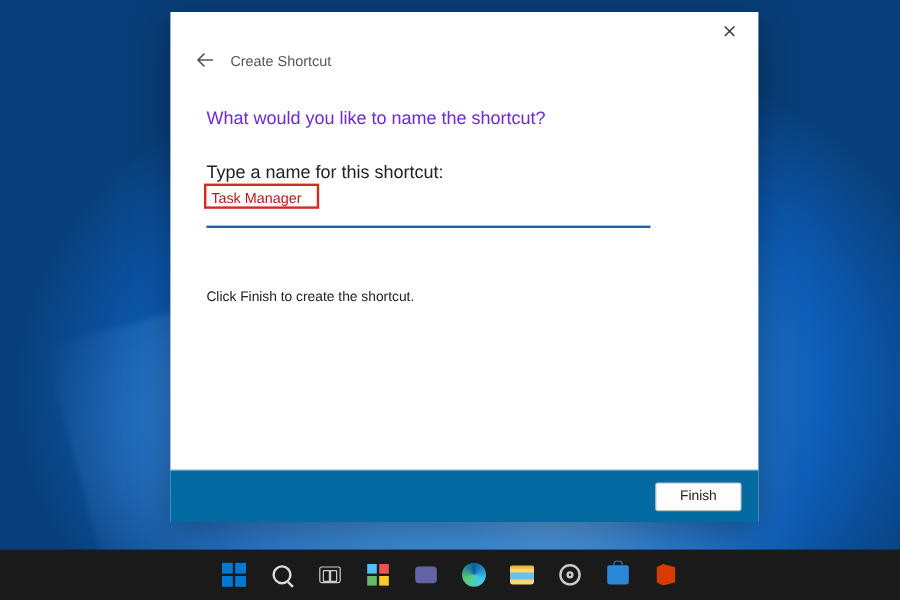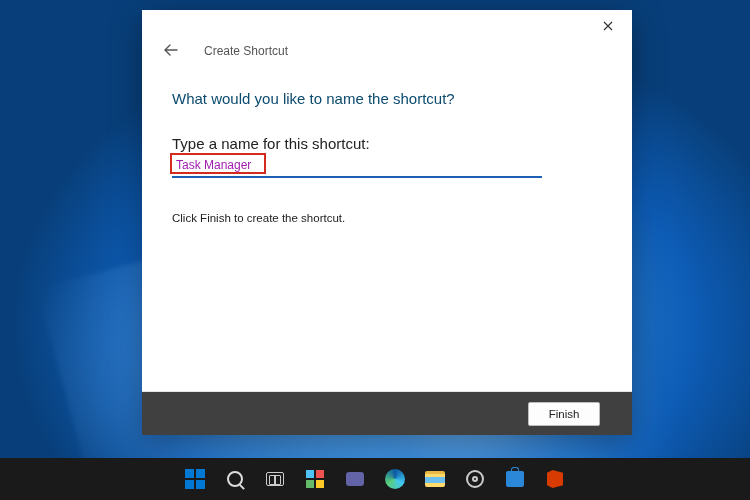--- a/index.html
+++ b/index.html
@@ -62,85 +62,85 @@
       display: flex;
       align-items: center;
       justify-content: center;
       cursor: pointer;
       font-size: 13px;
       color: #333;
     }
     .header-row {
       display: flex;
       align-items: center;
-      gap: 22px;
+      gap: 10px;
       padding: 0 18px 4px 18px;
       height: 22px;
       color: #333;
       font-size: 12px;
     }
     .back-arrow {
       cursor: pointer;
       font-size: 14px;
       color: #444;
       padding: 2px 4px;
     }
     .header-title { color: #555; }
     .content {
       flex: 1;
       padding: 26px 30px 10px 30px;
     }
     .main-heading {
-      color: #0c4a6e;
+      color: #6d28d9;
       font-size: 15px;
       font-weight: 400;
       margin-bottom: 28px;
     }
     .field-label {
       font-size: 15px;
       color: #222;
       margin-bottom: 3px;
     }
     .input-wrap {
       position: relative;
       width: 370px;
     }
     .name-input {
       width: 100%;
       border: none;
       border-bottom: 2px solid #1c5fb5;
-      padding: 3px 4px 4px 4px;
+      padding: 3px 4px 16px 4px;
       font-size: 12px;
-      color: #a21caf;
+      color: #b91c1c;
       outline: none;
       background: transparent;
     }
     .highlight-box {
       position: absolute;
       left: -2px;
       top: -2px;
       width: 96px;
       height: 21px;
       border: 2px solid #d52b1e;
       pointer-events: none;
     }
     .helper-text {
       font-size: 11.5px;
       color: #222;
-      margin-top: 34px;
+      margin-top: 52px;
     }
     .footer {
       height: 44px;
       border-top: 1px solid #e5e5e5;
       display: flex;
       align-items: center;
       justify-content: flex-end;
       gap: 8px;
-      padding-right: 32px;
-      background: #404040;
+      padding-right: 14px;
+      background: #0369a1;
     }
     .btn {
       min-width: 72px;
       height: 24px;
       border: 1px solid #bdbdbd;
       background: #fdfdfd;
       font-size: 11.5px;
       color: #222;
       cursor: pointer;
       border-radius: 2px;

